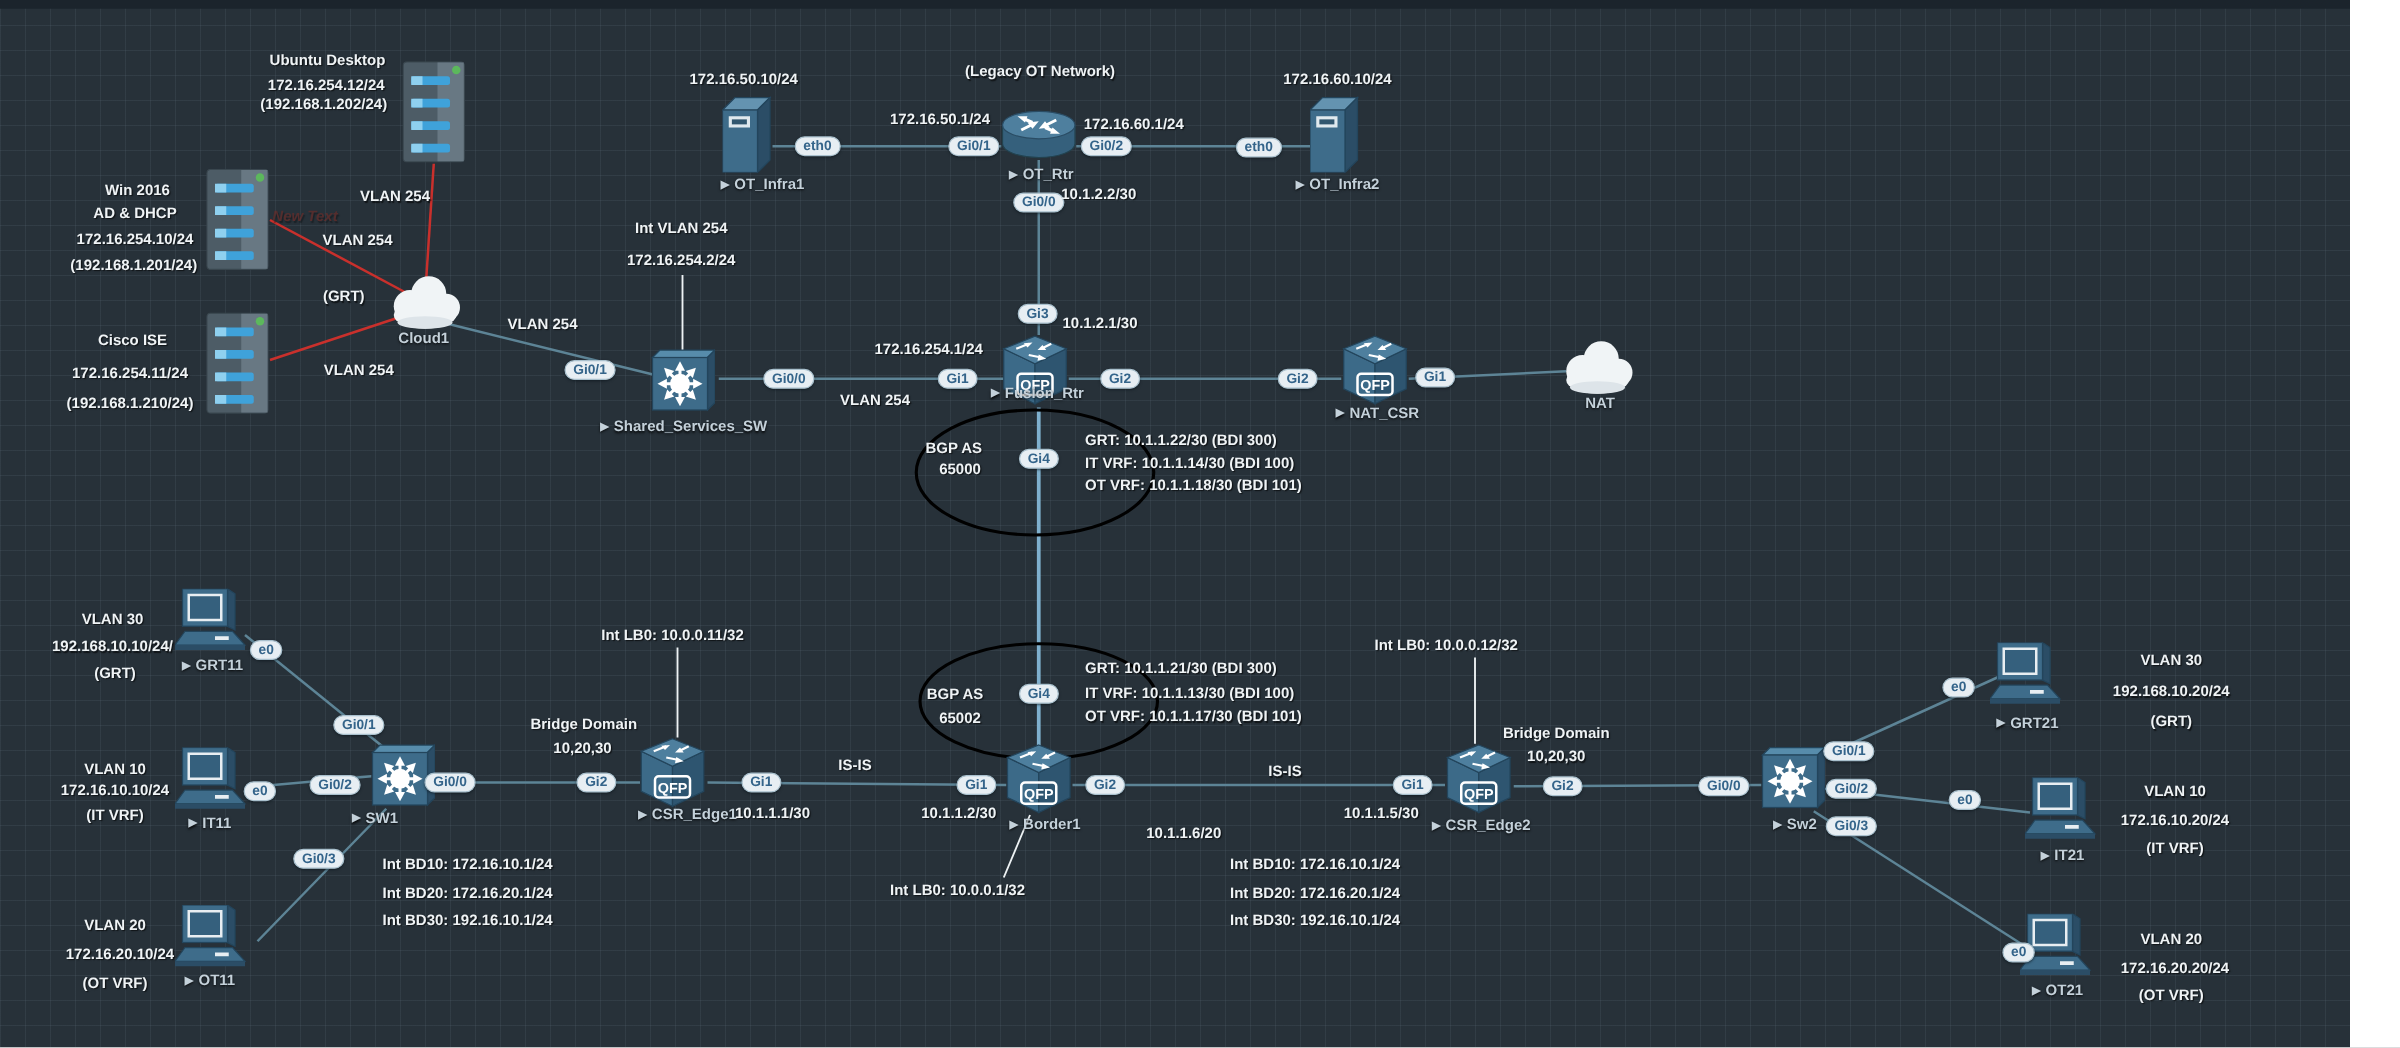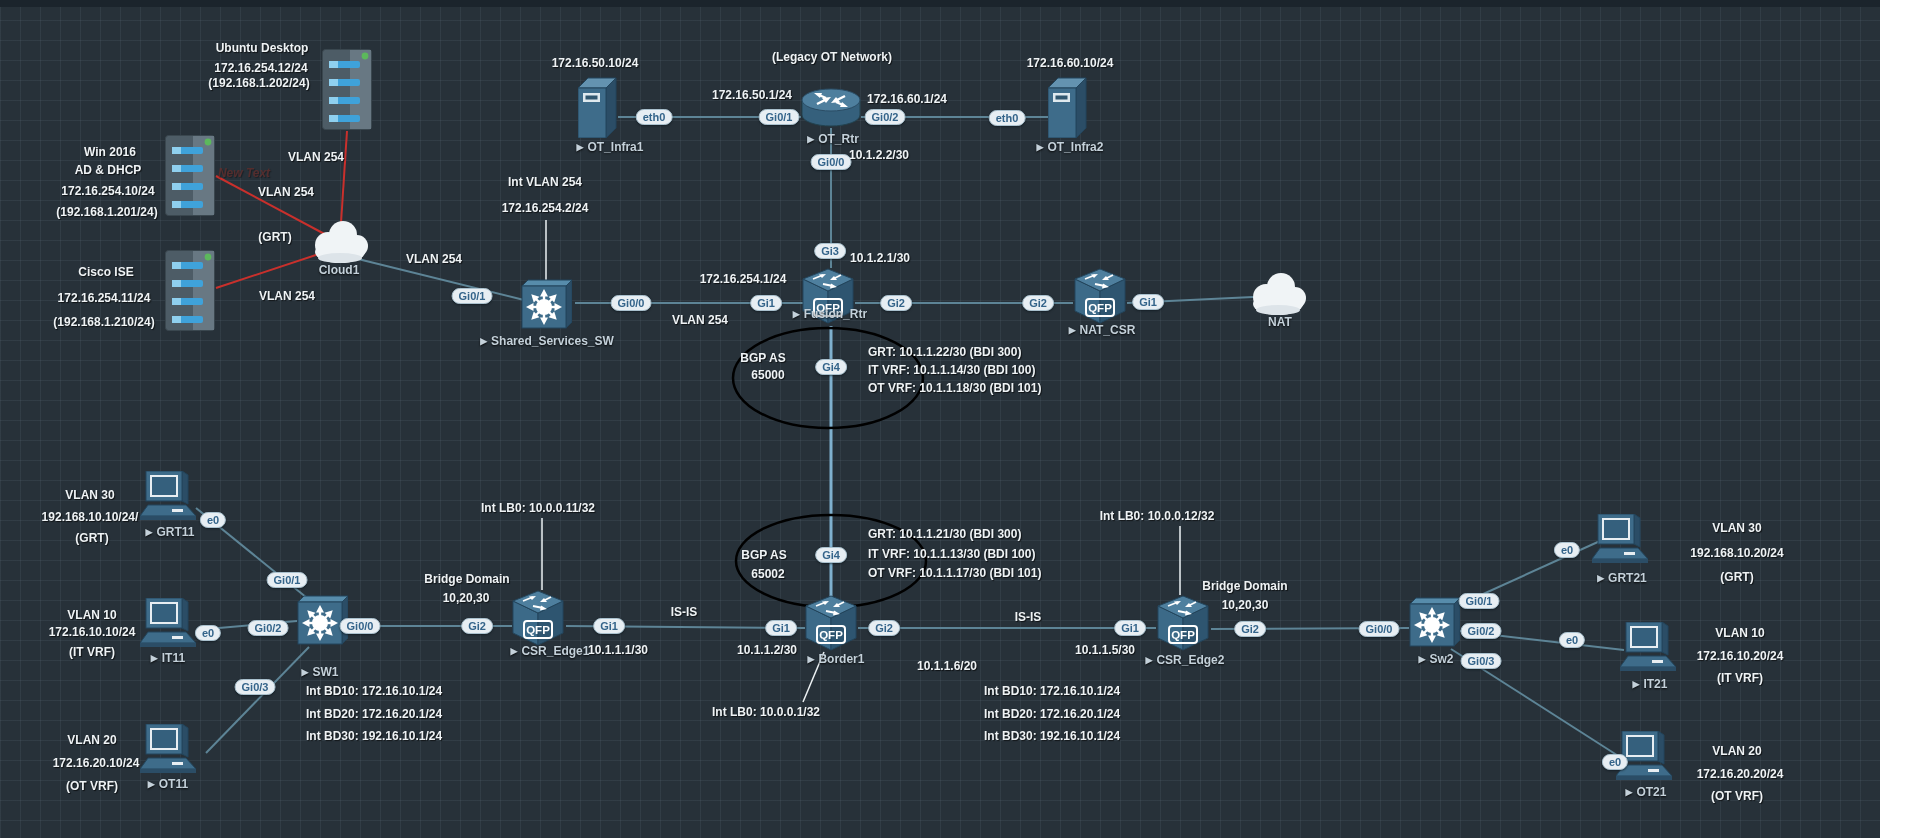--- a/index.html
+++ b/index.html
@@ -496,21 +496,21 @@
         <div class="nlabel" style="left: 547px; top: 341px;"><span class="tri">▶</span><span>Shared_Services_SW</span></div>
         <div class="nlabel" style="left: 610px; top: 147px;"><span class="tri">▶</span><span>OT_Infra1</span></div>
         <div class="nlabel" style="left: 833px; top: 139px;"><span class="tri">▶</span><span>OT_Rtr</span></div>
         <div class="nlabel" style="left: 1070px; top: 147px;"><span class="tri">▶</span><span>OT_Infra2</span></div>
         <div class="nlabel" style="left: 830px; top: 314px;"><span class="tri">▶</span><span>Fusion_Rtr</span></div>
         <div class="nlabel" style="left: 1102px; top: 330px;"><span class="tri">▶</span><span>NAT_CSR</span></div>
         <div class="nlabel" style="left: 1280px; top: 322px;"><span>NAT</span></div>
         <div class="nlabel" style="left: 170px; top: 532px;"><span class="tri">▶</span><span>GRT11</span></div>
         <div class="nlabel" style="left: 168px; top: 658px;"><span class="tri">▶</span><span>IT11</span></div>
         <div class="nlabel" style="left: 168px; top: 784px;"><span class="tri">▶</span><span>OT11</span></div>
-        <div class="nlabel" style="left: 320px; top: 654px; margin-top: 18px;"><span class="tri">▶</span><span>SW1</span></div>
+        <div class="nlabel" style="left: 300px; top: 654px;"><span class="tri">▶</span><span>SW1</span></div>
         <div class="nlabel" style="left: 540px; top: 651px; padding-left: 20px;"><span class="tri">▶</span><span>CSR_Edge1</span></div>
         <div class="nlabel" style="left: 836px; top: 659px;"><span class="tri">▶</span><span>Border1</span></div>
         <div class="nlabel" style="left: 1185px; top: 660px;"><span class="tri">▶</span><span>CSR_Edge2</span></div>
         <div class="nlabel" style="left: 1436px; top: 659px;"><span class="tri">▶</span><span>Sw2</span></div>
         <div class="nlabel" style="left: 1622px; top: 578px;"><span class="tri">▶</span><span>GRT21</span></div>
         <div class="nlabel" style="left: 1650px; top: 684px;"><span class="tri">▶</span><span>IT21</span></div>
         <div class="nlabel" style="left: 1646px; top: 792px;"><span class="tri">▶</span><span>OT21</span></div>
         <div class="lbl" style="left: 262px; top: 48px;">Ubuntu Desktop</div>
         <div class="lbl" style="left: 261px; top: 68px;">172.16.254.12/24</div>
         <div class="lbl" style="left: 259px; top: 83px;">(192.168.1.202/24)</div>

